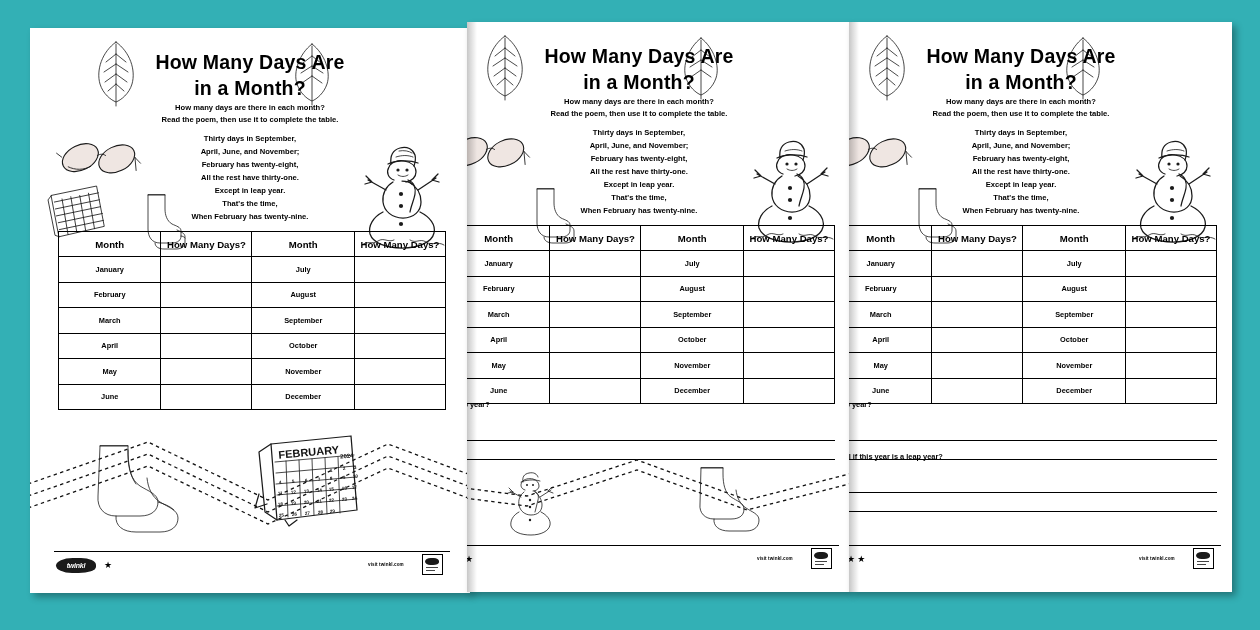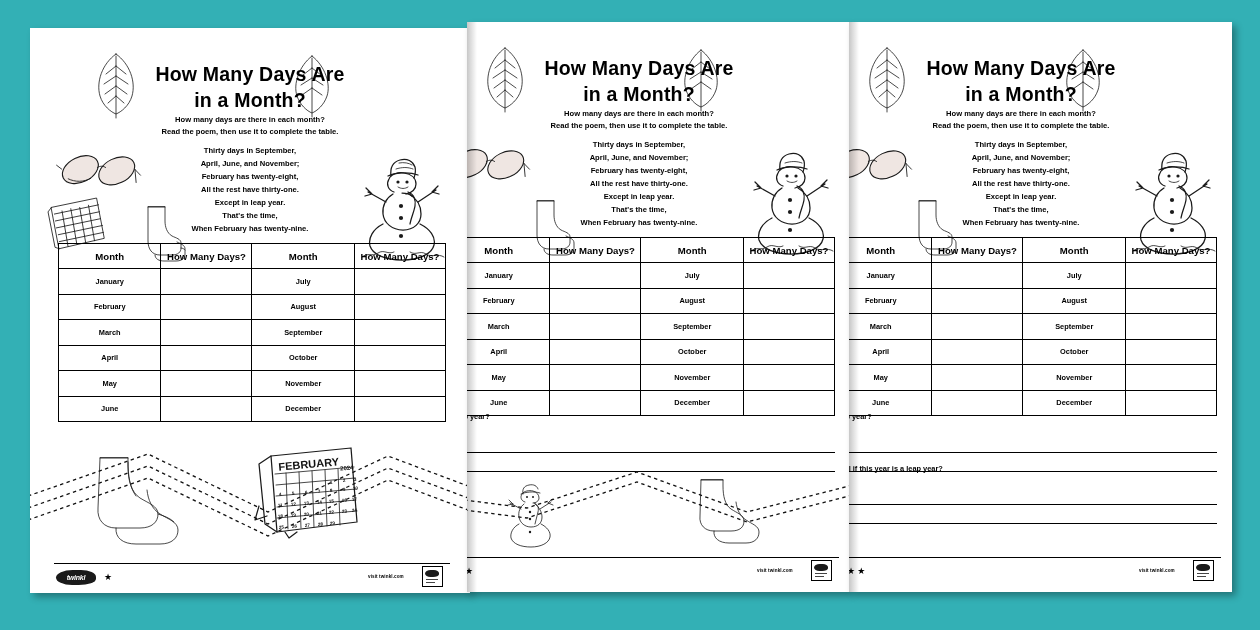--- a/index.html
+++ b/index.html
@@ -22,21 +22,21 @@
 
   
   .sheet {
     position: absolute;
     background: #ffffff;
     overflow: hidden;
     box-shadow: 4px 4px 7px rgba(0,0,0,0.33);
   }
   .sheet-inner {
     position: absolute;
-    top: 12px;
+    top: 0;
     width: 420px;
     height: 532px;
   }
 
   
   .curl {
     position: absolute;
     top: 0;
     left: 0;
     width: 10px;

